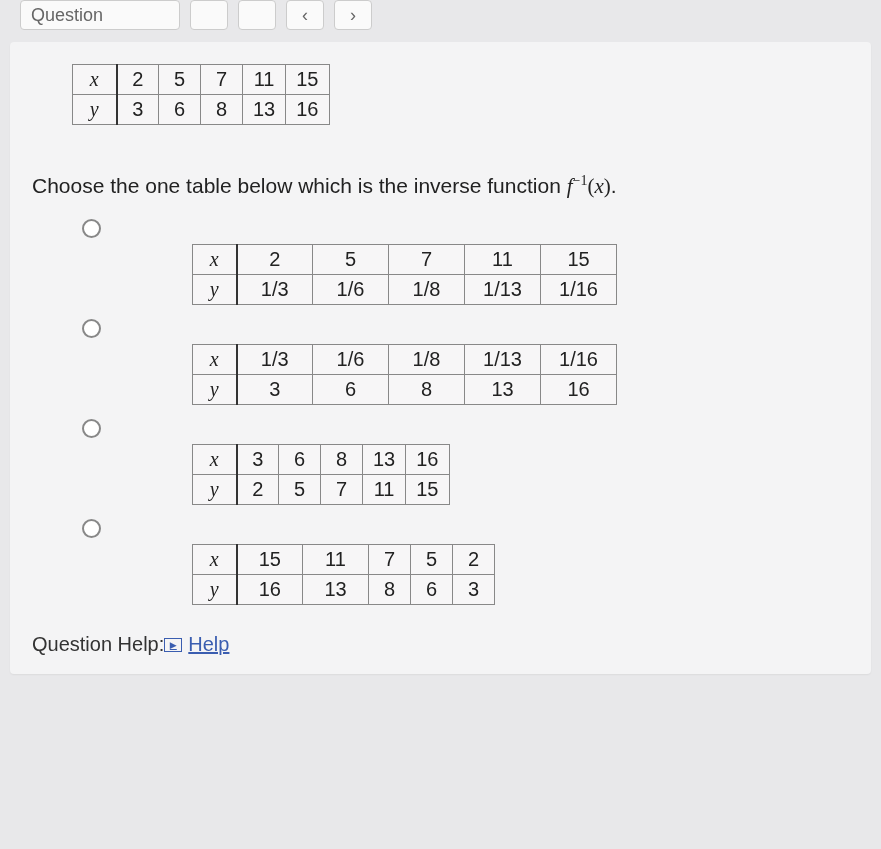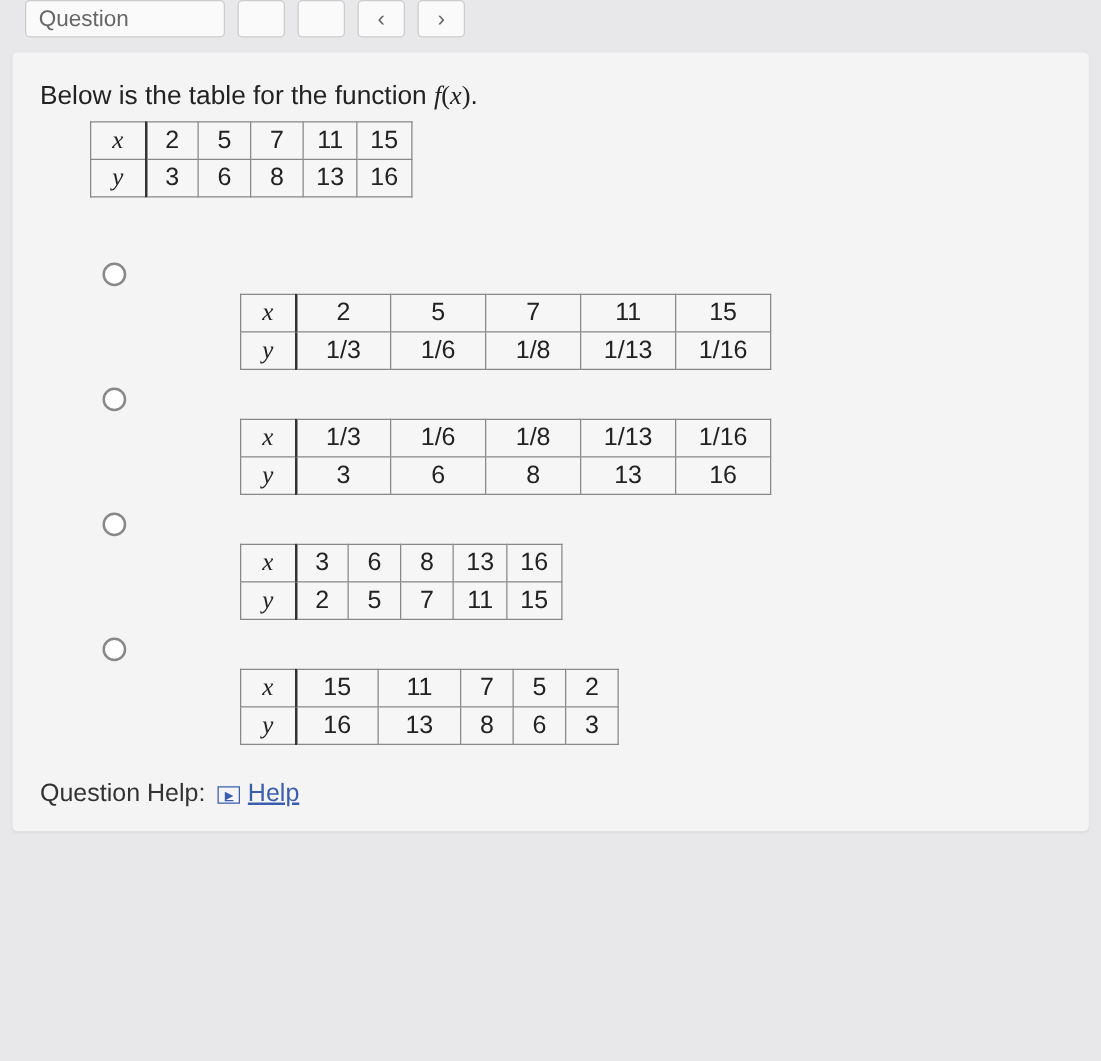--- a/index.html
+++ b/index.html
@@ -83,21 +83,21 @@
     margin-top: 4px;
     flex-shrink: 0;
   }
   .option-table-wrap {
     margin-left: 120px;
     margin-bottom: 10px;
   }
   .help-row {
     display: flex;
     align-items: center;
-    gap: 10px;
+    gap: 0;
     margin-top: 28px;
     color: #333;
     font-size: 20px;
   }
   .video-link {
     color: #3a5db0;
     display: inline-flex;
     align-items: center;
     gap: 6px;
     text-decoration: underline;
@@ -122,23 +122,20 @@
   <div class="nav-btn small">
     <span>‹</span>
   </div>
   <div class="nav-btn small">
     <span>›</span>
   </div>
 </div>
 
 <div class="content-panel">
 
-  <div class="prompt-line">
-    <span>Below is the table for the function </span><span class="math-fx"><span style="font-style:italic">f</span><span class="paren">(</span><span style="font-style:italic">x</span><span class="paren">)</span></span><span>.</span>
-  </div>
 
   <table class="xy-table">
     <tbody>
         <tr>
       <td class="hdr">x</td>
       <td>2</td>
       <td>5</td>
       <td>7</td>
       <td>11</td>
       <td>15</td>
@@ -149,20 +146,23 @@
       <td>6</td>
       <td>8</td>
       <td>13</td>
       <td>16</td>
     </tr>
   </tbody>
     </table>
 
   <div class="section-gap"></div>
 
+  <div class="choose-line">
+    <span>Choose the one table below which is the inverse function </span><span class="math-fx"><span style="font-style:italic">f</span><span class="paren" style="font-size:14px;vertical-align:super">−1</span><span class="paren">(</span><span style="font-style:italic">x</span><span class="paren">)</span></span><span>.</span>
+  </div>
 
   <div class="option-row">
     <input type="radio" name="ans" class="radio" style="">
   </div>
   <div class="option-table-wrap">
     <table class="xy-table">
       <tbody>
           <tr>
         <td class="hdr">x</td>
         <td class="xwide-cell">2</td>

